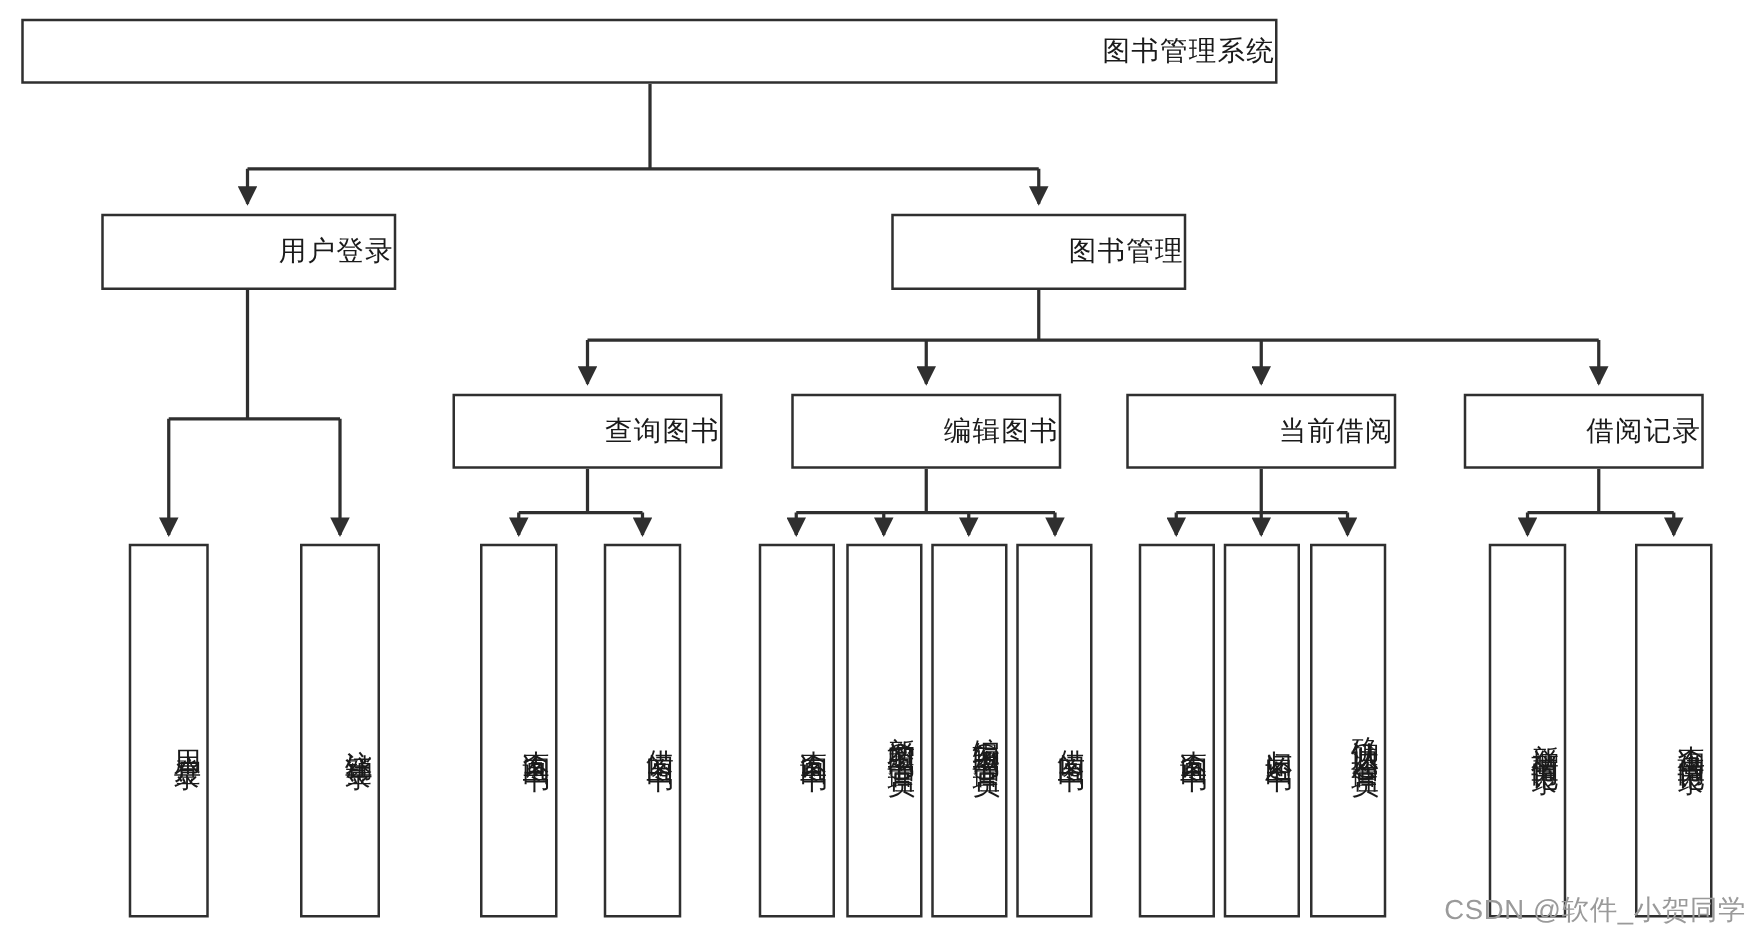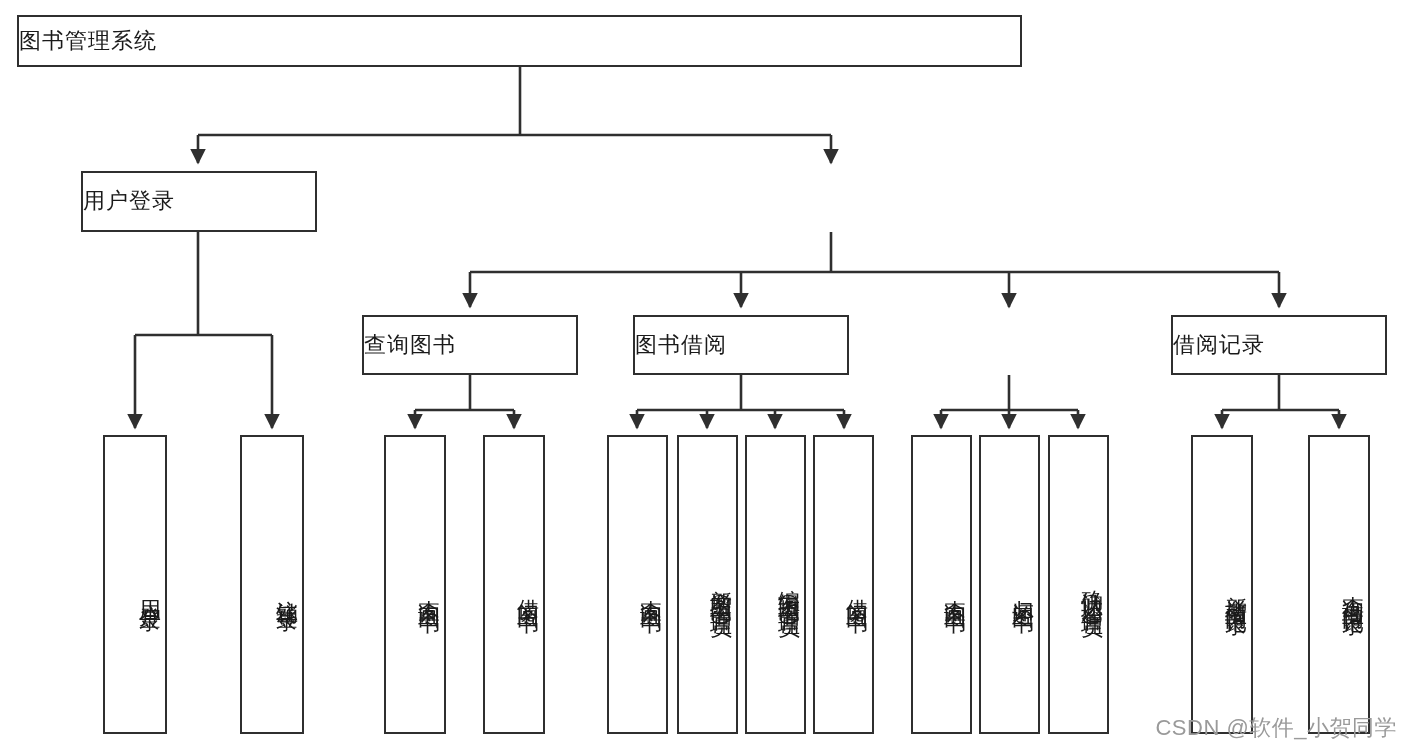--- a/index.html
+++ b/index.html
@@ -26,21 +26,21 @@
     height: 747px;
     pointer-events: none;
   }
   .node {
     position: absolute;
     box-sizing: border-box;
     border: 2px solid #2f2f2f;
     background: #ffffff;
     display: flex;
     align-items: center;
-    justify-content: flex-start;
+    justify-content: flex-end;
     color: #1a1a1a;
   }
   .node.horizontal {
     font-size: 22px;
     letter-spacing: 1px;
     line-height: 1.2;
     white-space: nowrap;
   }
   .node.vertical {
     writing-mode: vertical-rl;
@@ -124,31 +124,37 @@
   </svg>
 
   <div class="node horizontal" style="left:17px; top:15px; width:1005px; height:52px;">
     <span class="node-text">图书管理系统</span>
   </div>
 
   <div class="node horizontal" style="left:81px; top:171px; width:236px; height:61px;">
     <span class="node-text">用户登录</span>
   </div>
 
+  <div class="node horizontal" style="left:713px; top:171px; width:236px; height:61px;">
+    <span class="node-text">图书管理</span>
+  </div>
 
   <div class="node horizontal" style="left:362px; top:315px; width:216px; height:60px;">
     <span class="node-text">查询图书</span>
   </div>
 
   <div class="node horizontal" style="left:633px; top:315px; width:216px; height:60px;">
-    <span class="node-text">图书借阅</span>
-  </div>
-
-
-  <div class="node horizontal" style="left:1171px; top:315px; width:216px; height:60px;">
+    <span class="node-text">编辑图书</span>
+  </div>
+
+  <div class="node horizontal" style="left:901px; top:315px; width:216px; height:60px;">
+    <span class="node-text">当前借阅</span>
+  </div>
+
+  <div class="node horizontal" style="left:1171px; top:315px; width:192px; height:60px;">
     <span class="node-text">借阅记录</span>
   </div>
 
   <div class="node vertical" style="left:103px; top:435px; width:64px; height:299px;">
     <span class="node-text">用户登录</span>
   </div>
 
   <div class="node vertical" style="left:240px; top:435px; width:64px; height:299px;">
     <span class="node-text">注销登录</span>
   </div>

